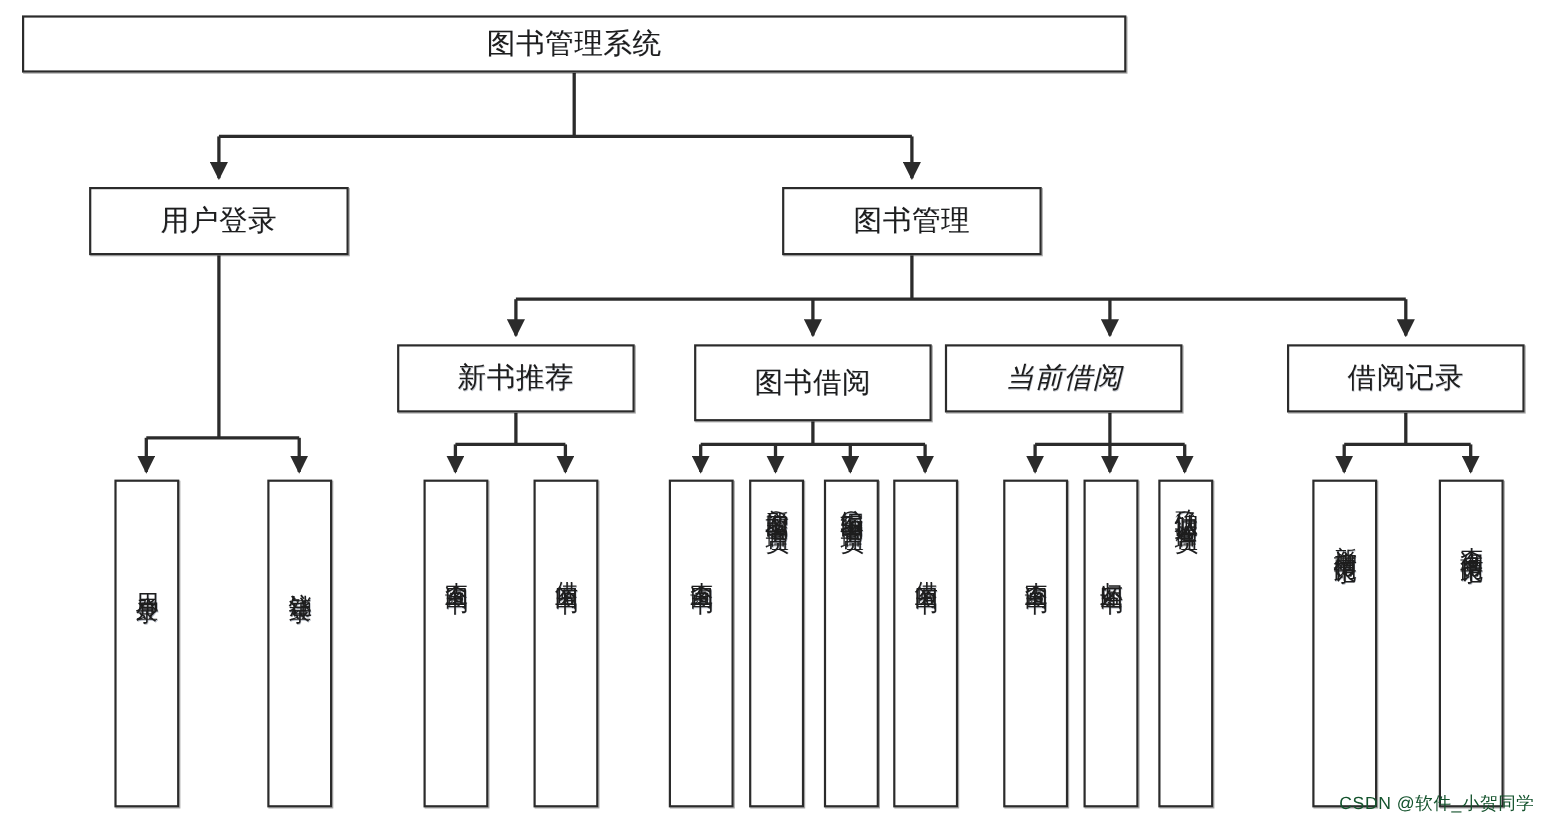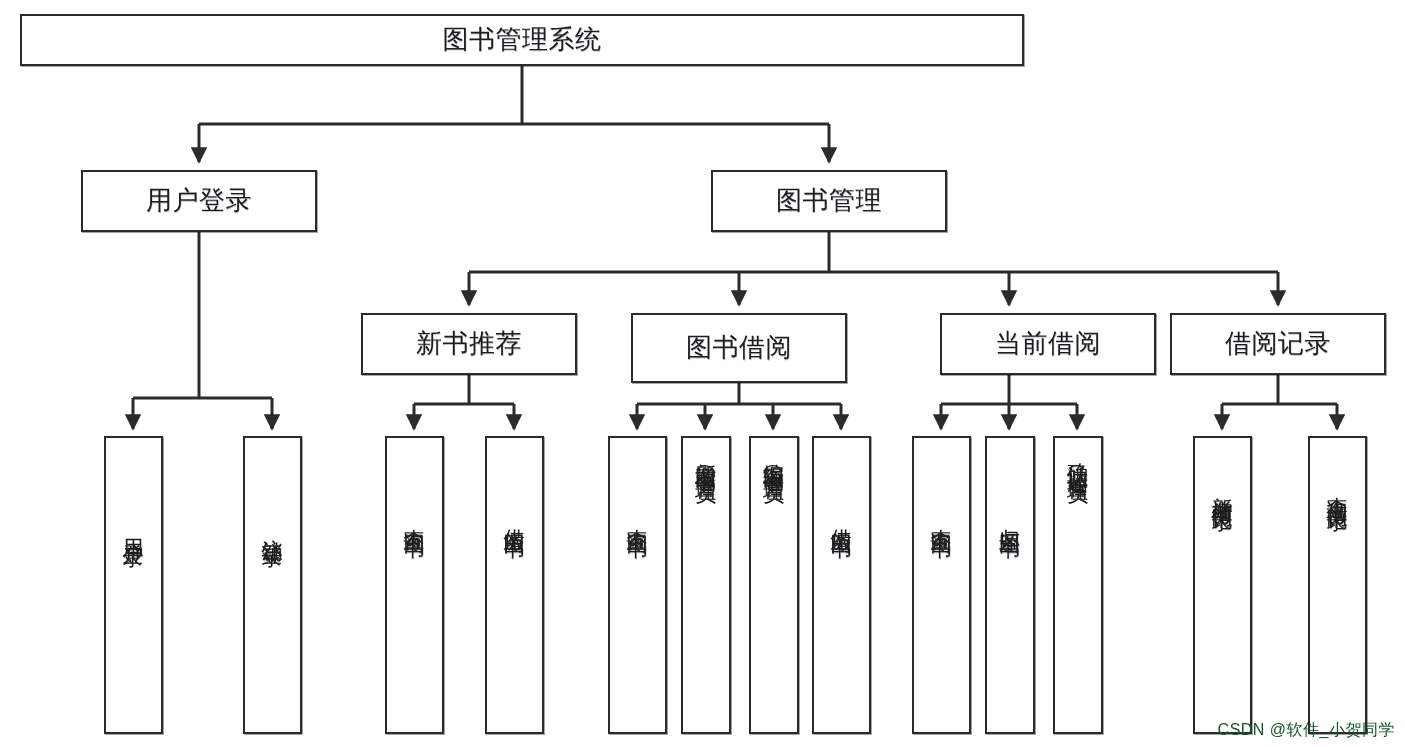--- a/index.html
+++ b/index.html
@@ -140,21 +140,21 @@
   <div class="node horizontal" style="left:711px; top:170px; width:236px; height:62px;">
     <span class="node-label">图书管理</span>
   </div>
 
   <div class="node horizontal" style="left:361px; top:313px; width:216px; height:62px;">
     <span class="node-label">新书推荐</span>
   </div>
   <div class="node horizontal" style="left:631px; top:313px; width:216px; height:70px;">
     <span class="node-label">图书借阅</span>
   </div>
-  <div class="node horizontal" style="left:940px; top:313px; width:216px; height:62px;">
+  <div class="node horizontal" style="left:859px; top:313px; width:216px; height:62px;font-style:italic;">
     <span class="node-label">当前借阅</span>
   </div>
   <div class="node horizontal" style="left:1170px; top:313px; width:216px; height:62px;font-family:Liberation Serif, serif;">
     <span class="node-label">借阅记录</span>
   </div>
 
   <div class="node vertical" style="left:104px; top:436px; width:59px; height:298px; padding-top:84px;">
     <span class="node-label">用户登录</span>
   </div>
   <div class="node vertical" style="left:243px; top:436px; width:59px; height:298px; padding-top:84px;">

